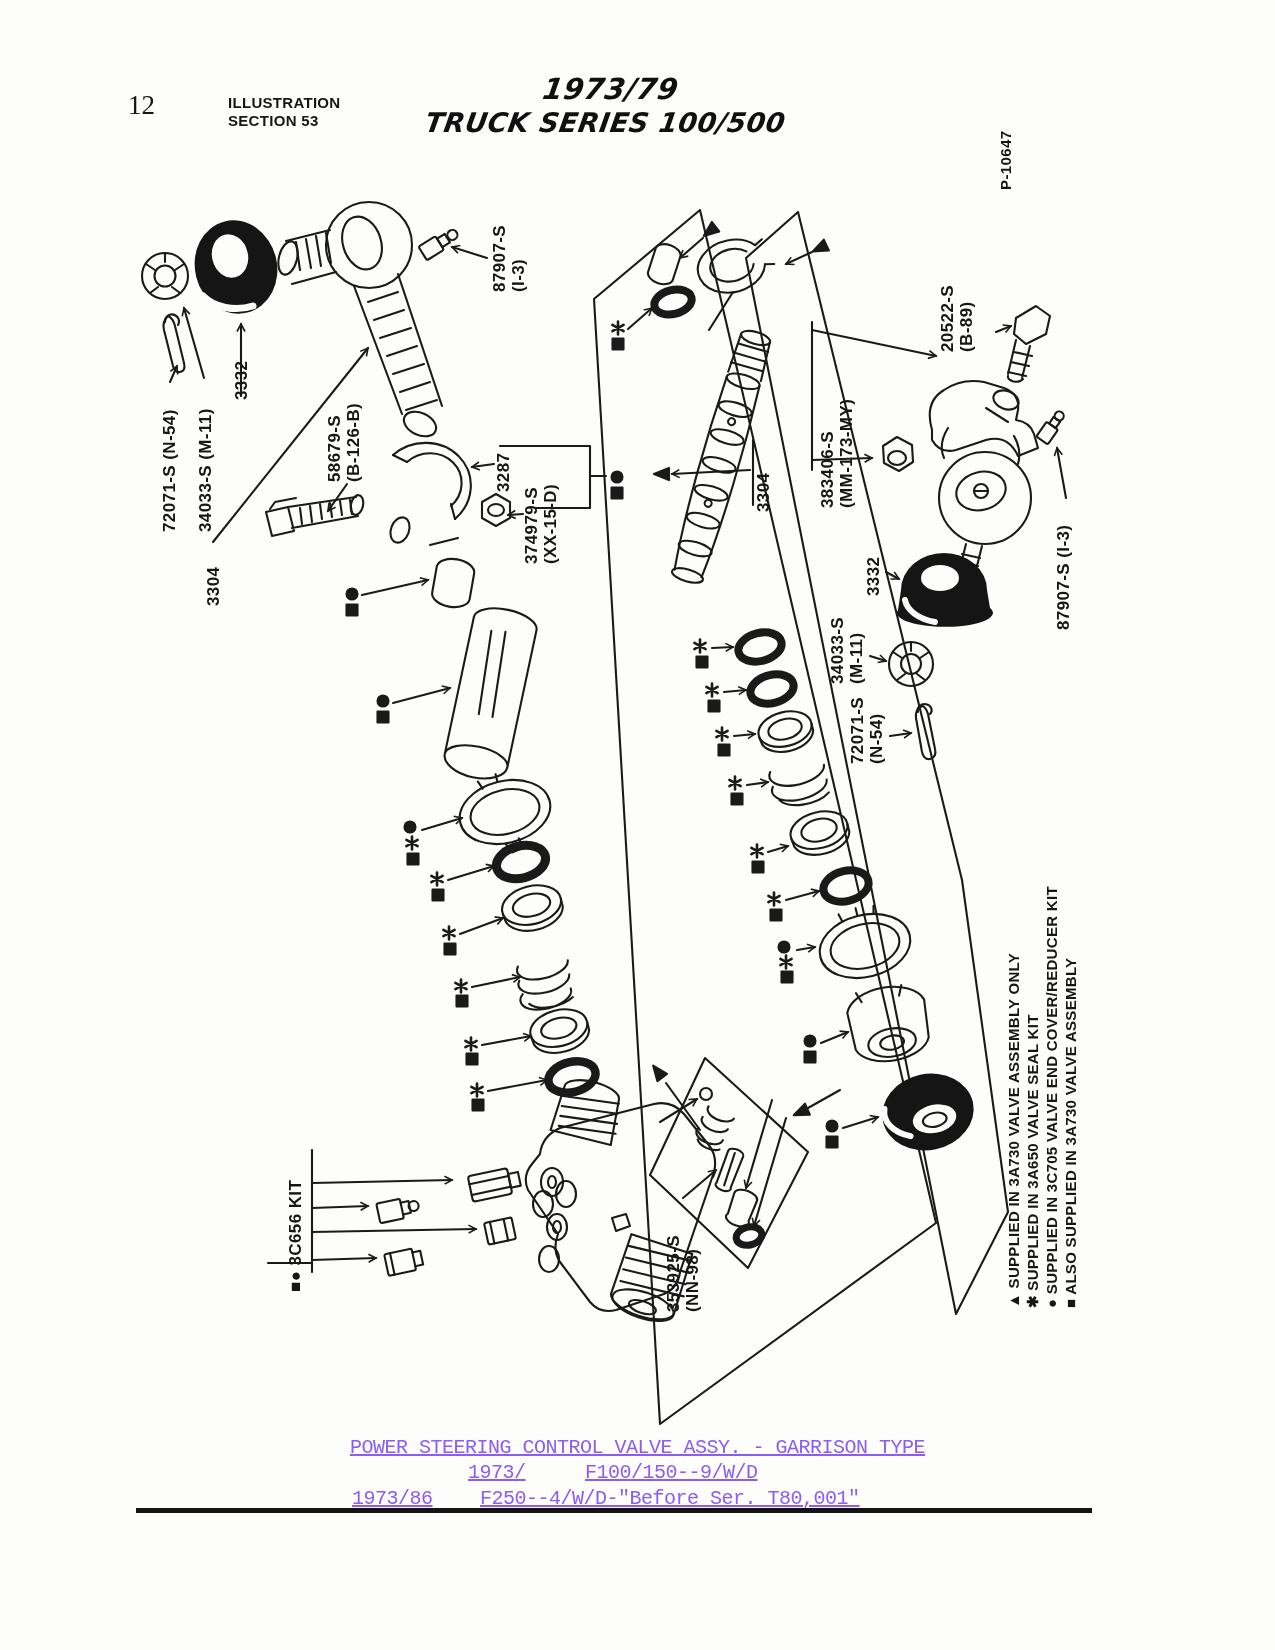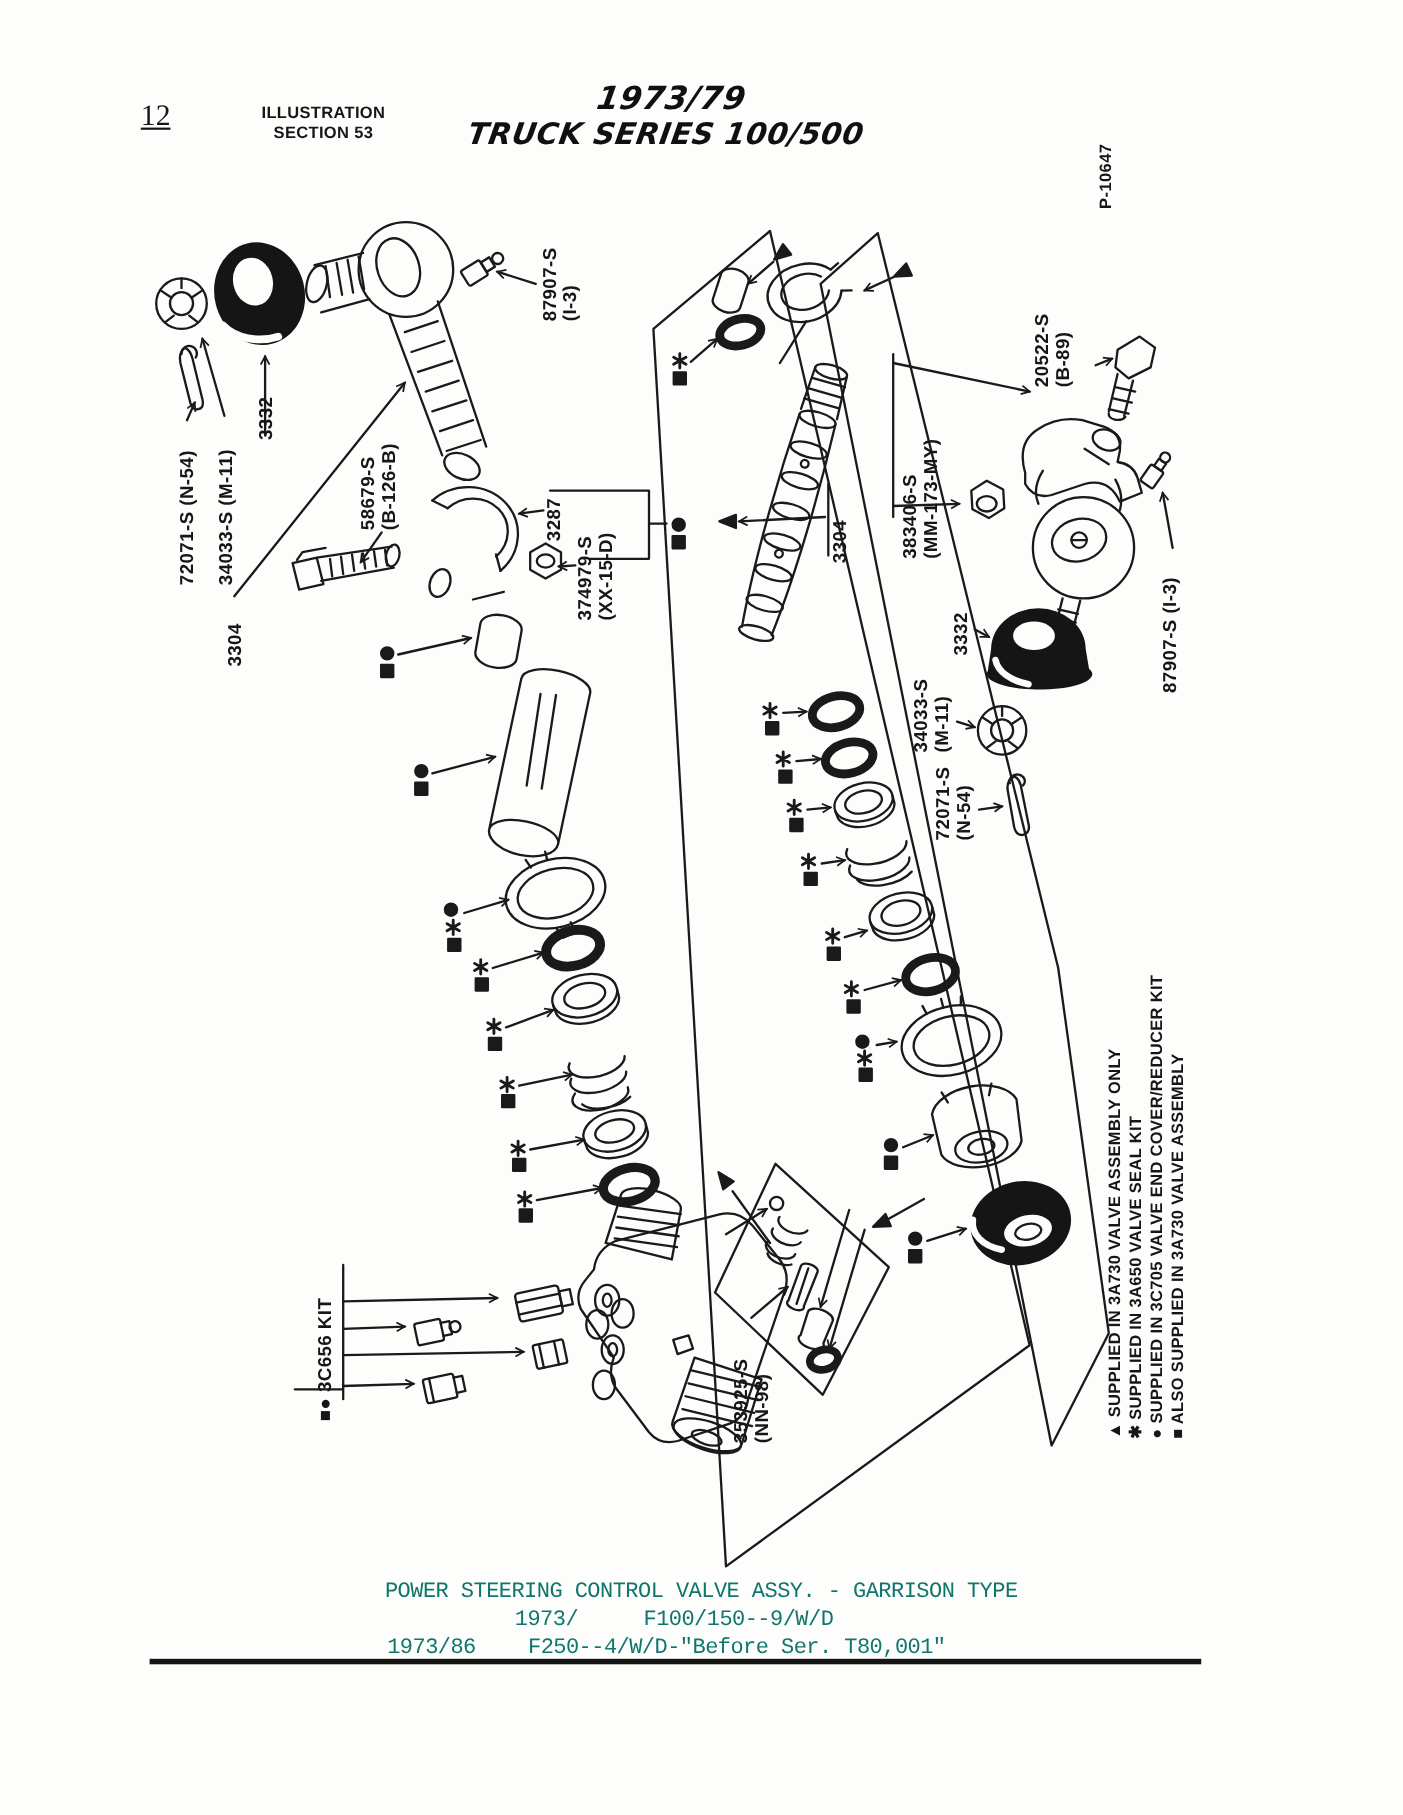--- a/index.html
+++ b/index.html
@@ -11,27 +11,27 @@
   #art{position:absolute;left:0;top:0;z-index:1;}
   .txt{position:absolute;z-index:2;white-space:nowrap;}
   
   .vl{
     position:absolute;z-index:2;transform-origin:0 0;transform:rotate(-90deg);
     font:700 17px/19px "Liberation Sans",sans-serif;letter-spacing:.4px;
     white-space:nowrap;color:#161616;
   }
   .lg{font:700 15px/18px "Liberation Sans",sans-serif;letter-spacing:.3px;}
   .pagenum{font:400 27px/1 "Liberation Serif",serif;}
-  .secttl{font:700 15px/18px "Liberation Sans",sans-serif;text-align:center;letter-spacing:.3px;}
+  .secttl{font:700 15px/18px "Liberation Sans",sans-serif;letter-spacing:.3px;}
   .title{
     font:italic 800 27px/1.2 "DejaVu Sans",sans-serif;
     text-align:center;transform:skewX(-9deg);letter-spacing:.5px;color:#101010;
   }
   .title .t1{font-size:29px;}
-  .cap{font:400 20px/1 "Liberation Mono",monospace;letter-spacing:-0.5px;color:#0f766e;}
+  .cap{font:400 20px/1 "Liberation Mono",monospace;letter-spacing:-0.5px;color:#8b5cf6;text-decoration:underline;}
   .rule{position:absolute;z-index:2;background:#141414;}
 </style>
 </head>
 <body>
 
 <svg id="art" width="1275" height="1650" viewBox="0 0 1275 1650">
   <defs>
     <marker id="ah" markerWidth="12" markerHeight="12" refX="8.5" refY="5" orient="auto" markerUnits="userSpaceOnUse">
       <path d="M1,1 L8.5,5 L1,9" fill="none" stroke="#1a1a1a" stroke-width="1.6"></path>
     </marker>
@@ -363,21 +363,21 @@
       <path d="M241,396 L241,324" marker-end="url(#ah)"></path>
       <path d="M213,542 L368,348" marker-end="url(#ah)"></path>
       <path d="M347,484 L328,511" marker-end="url(#ah)"></path>
       <path d="M494,464 L472,467" marker-end="url(#ah)"></path>
       <path d="M523,514 L508,515" marker-end="url(#ah)"></path>
       <path d="M683,1198 L716,1170" marker-end="url(#ah)"></path>
     </g>
   </g>
 </svg>
 
-<div class="txt pagenum" style="left:128px;top:92px;text-decoration:underline;">12</div>
+<div class="txt pagenum" style="left:128px;top:92px;">12</div>
 
 <div class="txt secttl" style="left:228px;top:94px;width:132px;">
   <div>ILLUSTRATION</div>
   <div>SECTION 53</div>
 </div>
 
 <div class="txt title" style="left:428px;top:72px;width:360px;">
   <div class="t1">1973/79</div>
   <div>TRUCK SERIES 100/500</div>
 </div>

